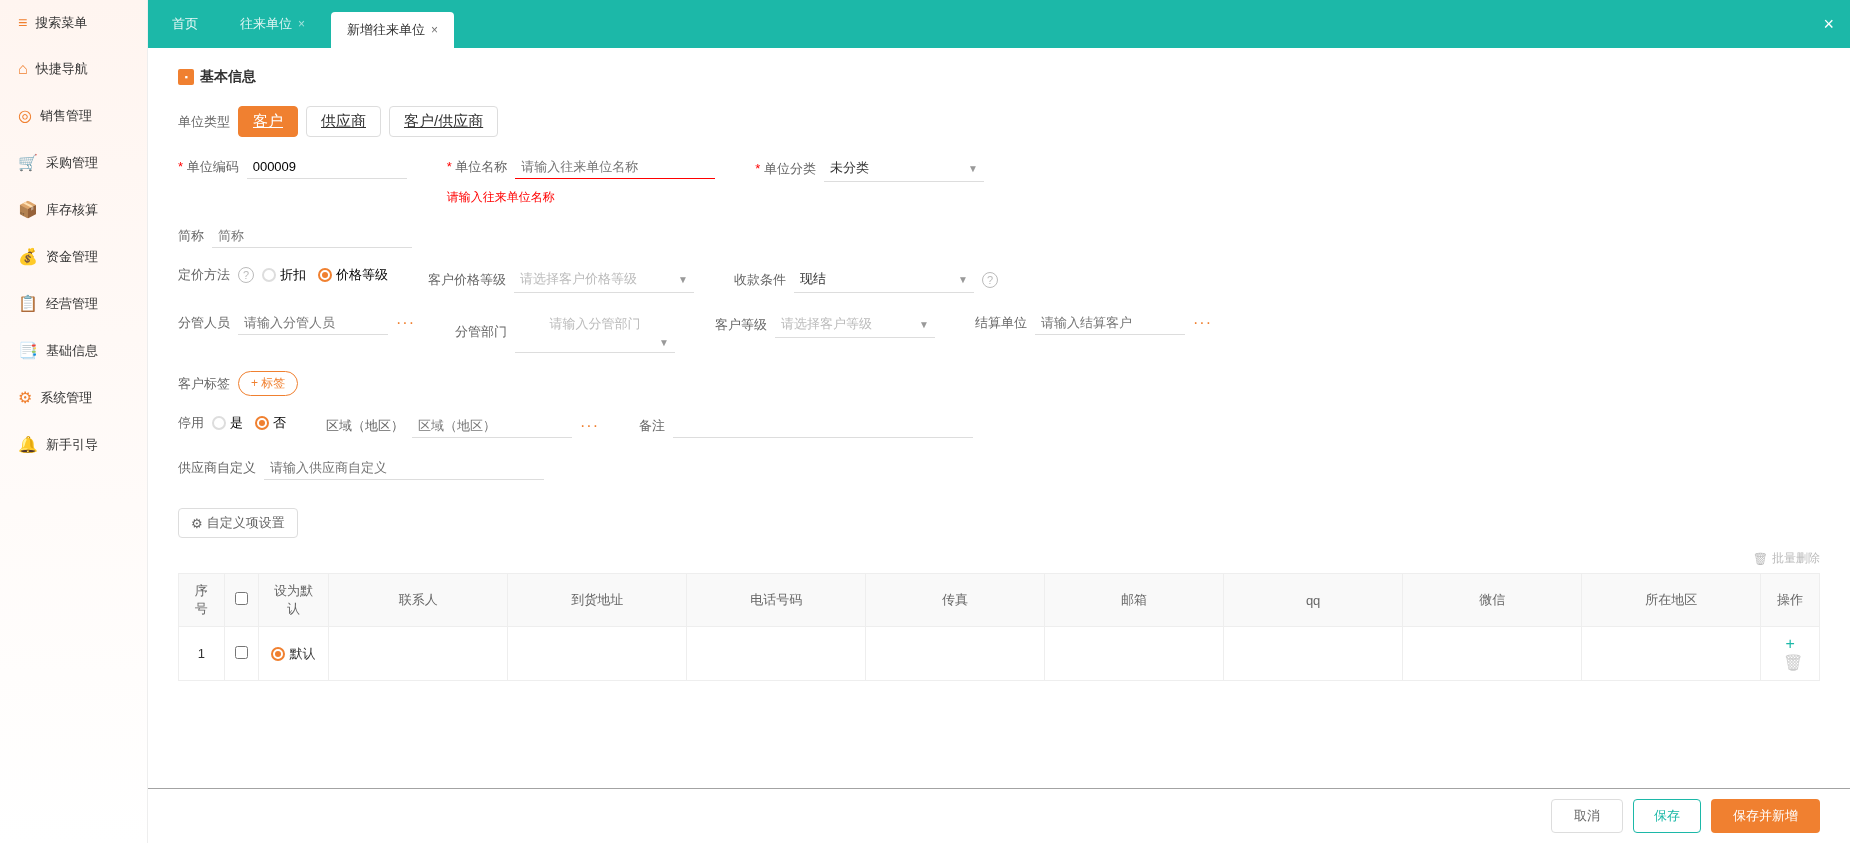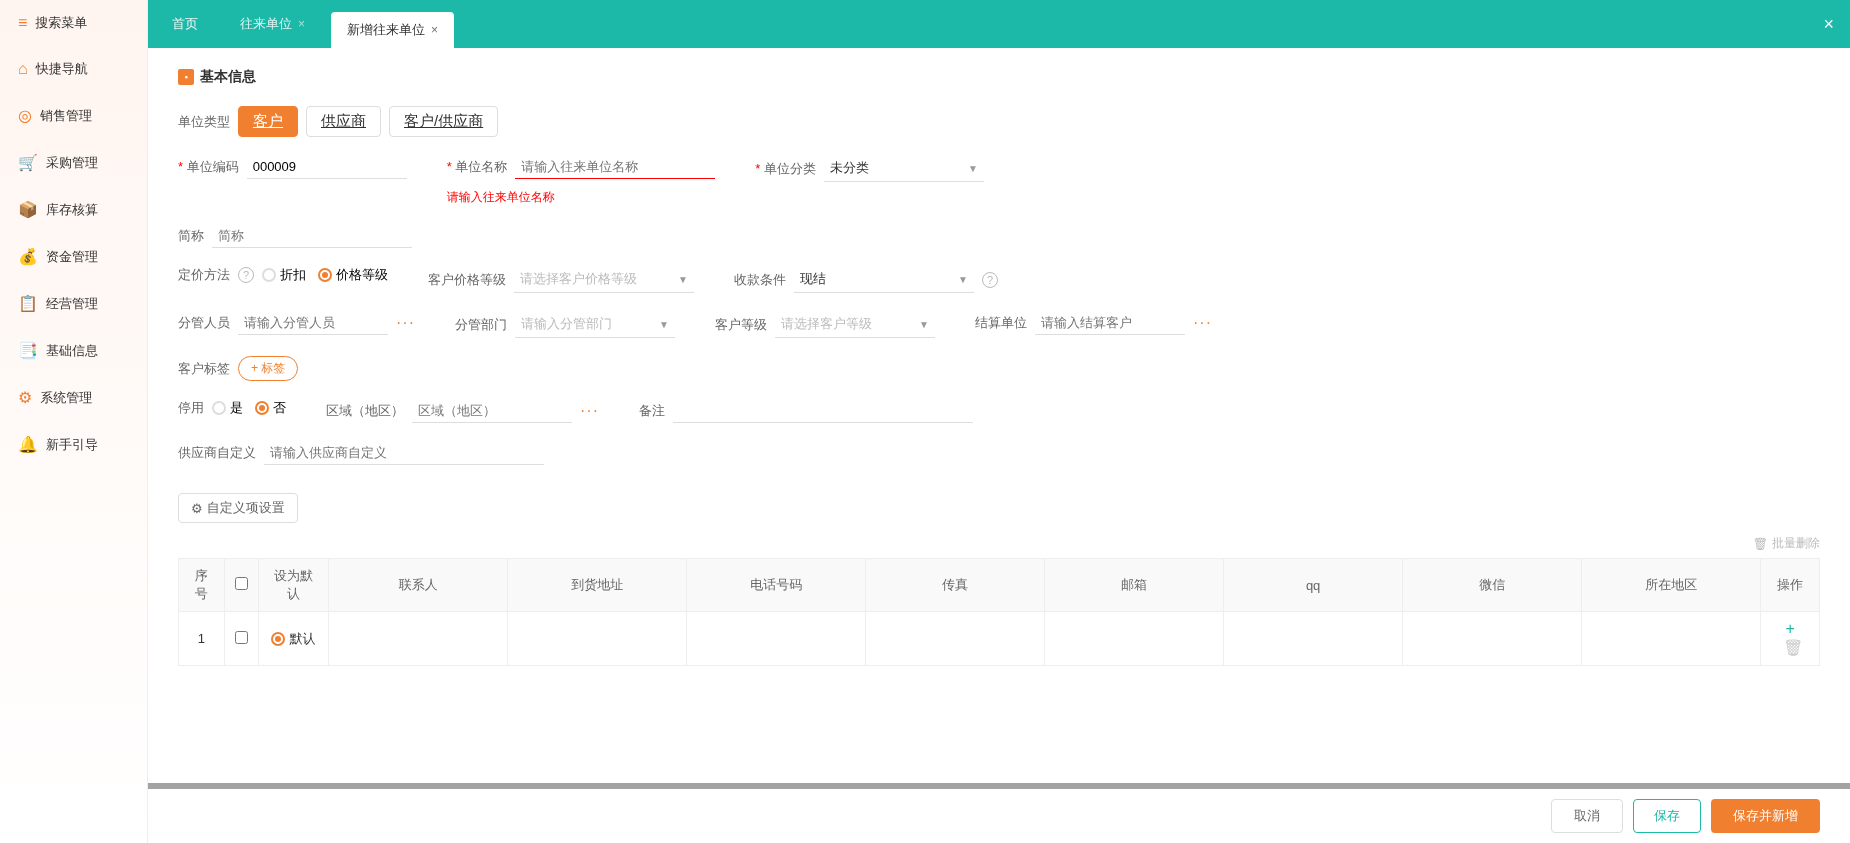--- a/index.html
+++ b/index.html
@@ -251,21 +251,21 @@
     .data-table td {
       border: 1px solid #eee;
       padding: 8px 10px;
       text-align: center;
       color: #333;
     }
 
     
     .footer-bar {
       background: white;
-      border-top: 6px solid #a3a3a3;
+      border-top: 1px solid #a3a3a3;
       display: flex;
       justify-content: flex-end;
       padding: 10px 30px;
       gap: 10px;
     }
     .btn-cancel {
       padding: 7px 22px;
       border: 1px solid #ddd;
       border-radius: 4px;
       background: white;
@@ -456,21 +456,21 @@
 
     
     <div class="form-row">
       <div class="form-field">
         <span class="form-label">分管人员</span>
         <input type="text" class="form-input" style="width: 150px;" placeholder="请输入分管人员">
         <span class="ellipsis-btn">···</span>
       </div>
       <div class="form-field">
         <span class="form-label">分管部门</span>
-        <div class="form-select" style="width:160px;">
+        <div class="form-select" style="width:160px;flex-direction:column;">
           <span class="placeholder">请输入分管部门</span>
           <span class="chevron">▼</span>
         </div>
       </div>
       <div class="form-field">
         <span class="form-label">客户等级</span>
         <div class="form-select" style="width:160px;">
           <span class="placeholder">请选择客户等级</span>
           <span class="chevron">▼</span>
         </div>

